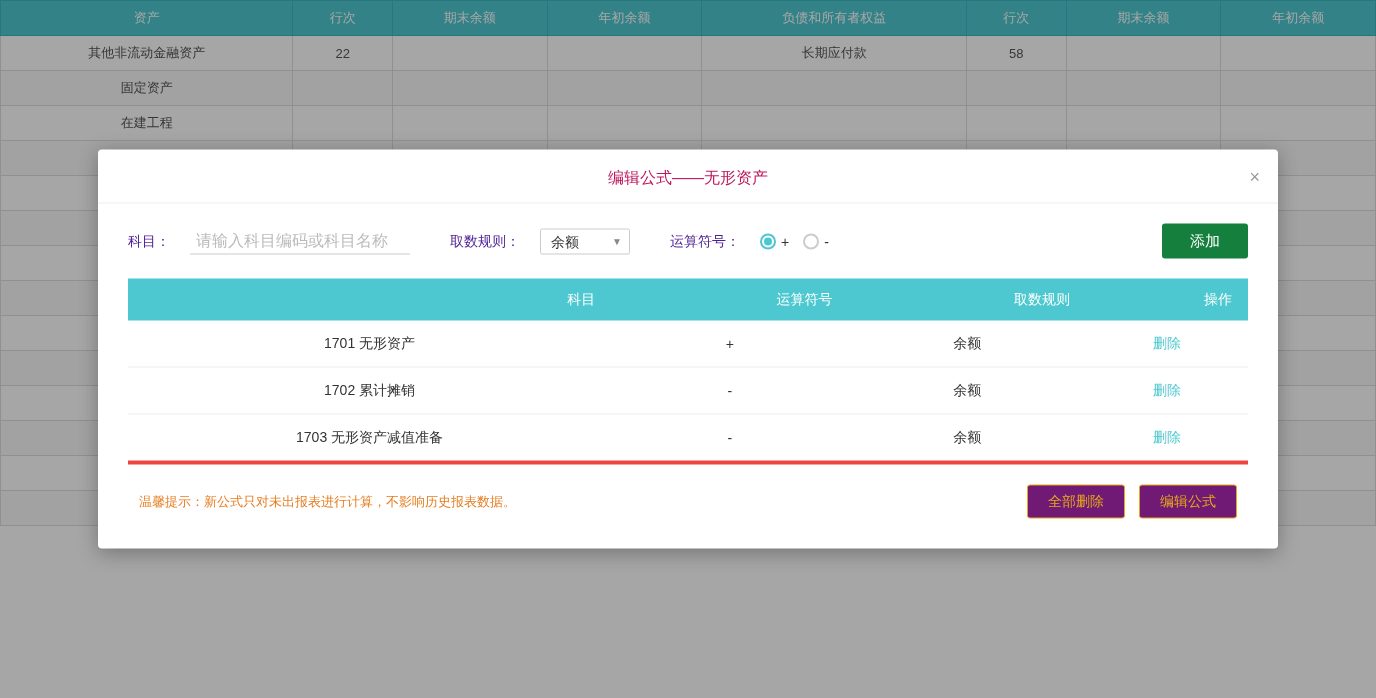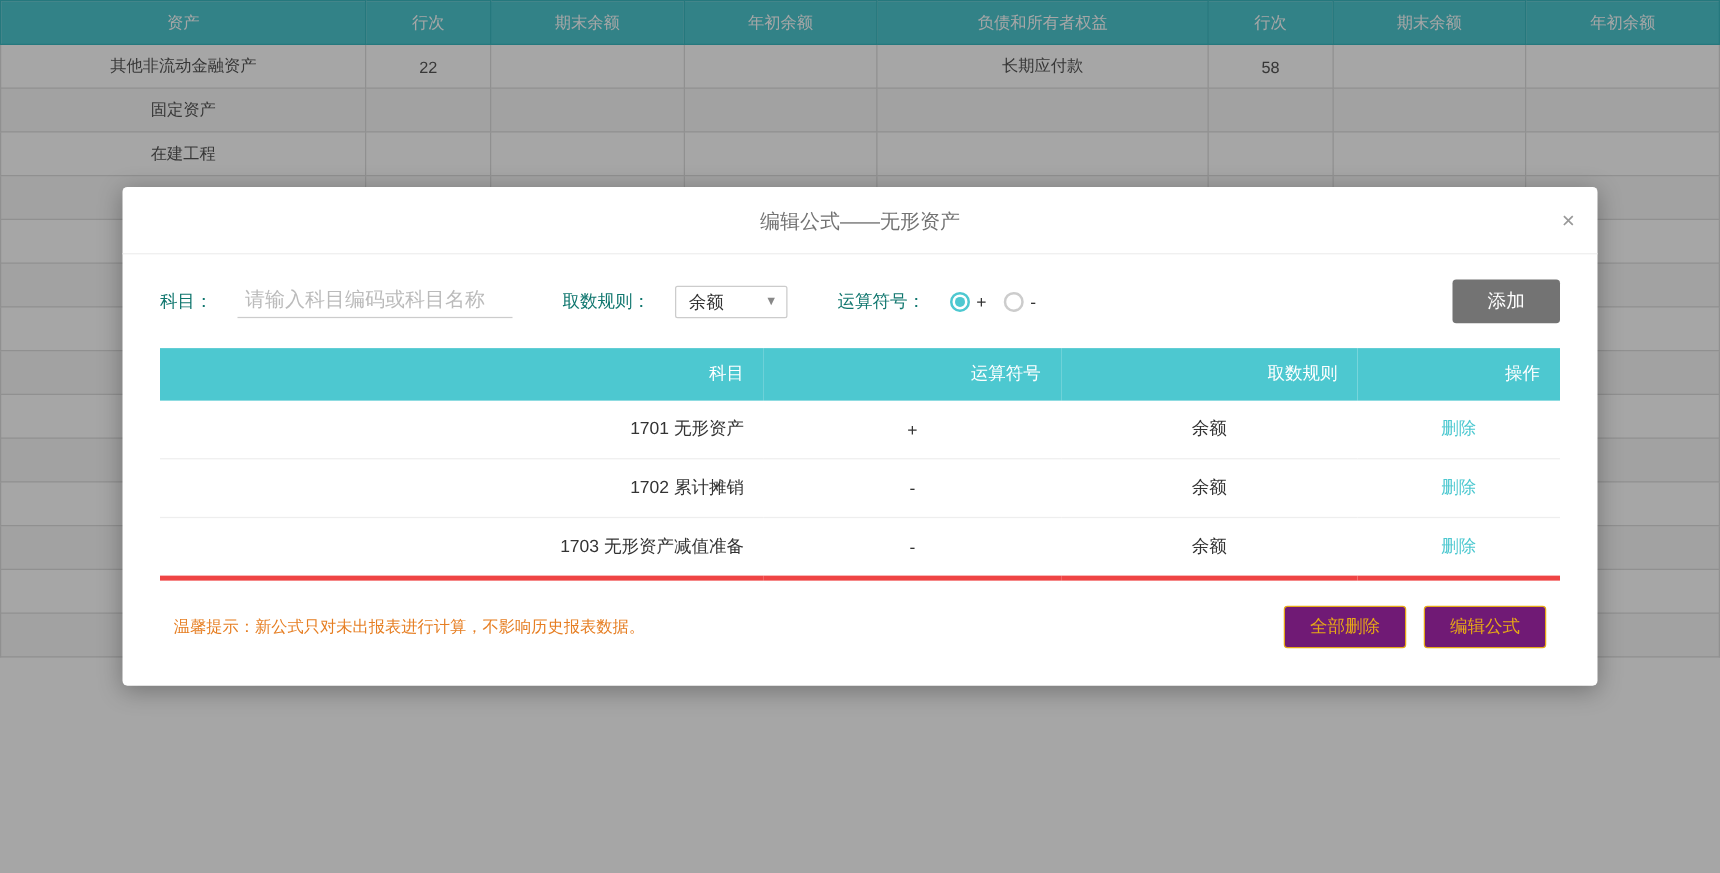--- a/index.html
+++ b/index.html
@@ -77,21 +77,21 @@
       display: flex;
       align-items: center;
       justify-content: center;
       padding: 18px 20px 14px;
       border-bottom: 1px solid #eee;
       position: relative;
     }
 
     .modal-title {
       font-size: 16px;
-      color: #737373;
+      color: #be185d;
       font-weight: normal;
     }
 
     .modal-close {
       position: absolute;
       right: 18px;
       top: 50%;
       transform: translateY(-50%);
       cursor: pointer;
       font-size: 18px;
@@ -103,21 +103,21 @@
 
     
     .form-row {
       display: flex;
       align-items: center;
       padding: 20px 30px;
       gap: 20px;
     }
 
     .form-label {
-      color: #0f766e;
+      color: #4c1d95;
       font-size: 14px;
       white-space: nowrap;
     }
 
     .form-input {
       border: none;
       border-bottom: 1px solid #ccc;
       outline: none;
       width: 220px;
       padding: 4px 6px;
@@ -194,21 +194,21 @@
     .radio-circle.unchecked {
       border-color: #ccc;
     }
 
     .radio-label {
       font-size: 14px;
       color: #333;
     }
 
     .btn-add {
-      background: #737373;
+      background: #15803d;
       color: #fff;
       border: none;
       border-radius: 3px;
       padding: 8px 28px;
       font-size: 15px;
       cursor: pointer;
       margin-left: auto;
     }
 
     
@@ -240,21 +240,21 @@
     }
 
     .modal-table tbody td {
       padding: 14px 16px;
       text-align: center;
       color: #333;
       border: none;
     }
 
     .modal-table tbody td:first-child {
-      text-align: right;
+      text-align: center;
     }
 
     .delete-link {
       color: #4dc8d0;
       cursor: pointer;
       text-decoration: none;
     }
 
     
     .modal-footer {

